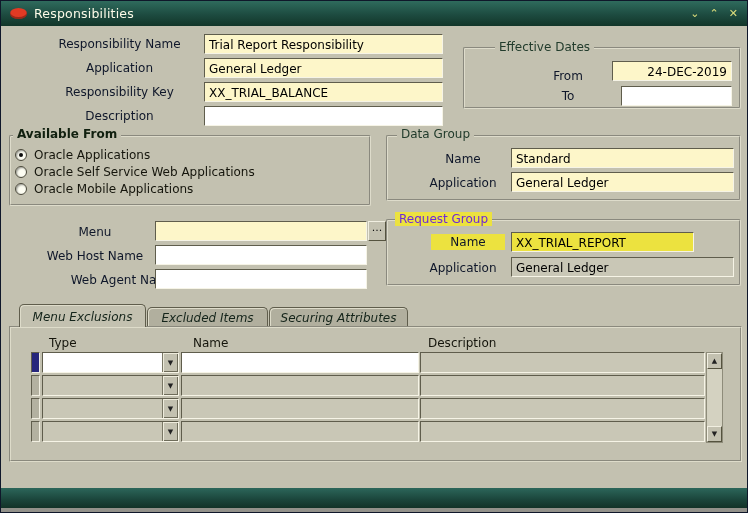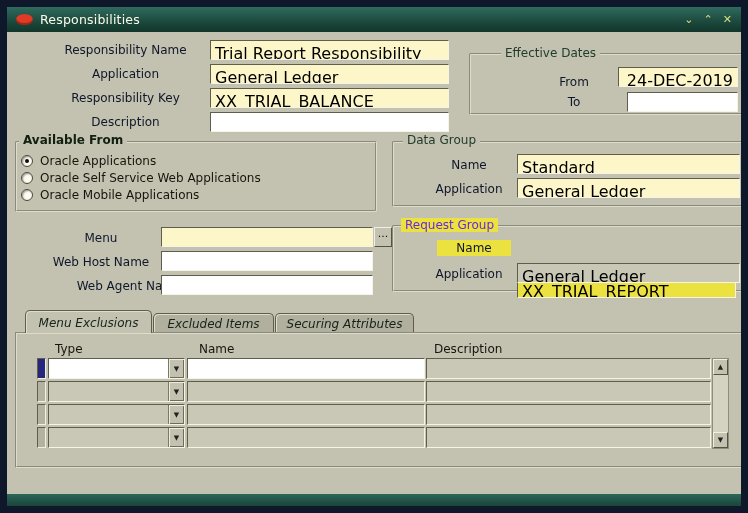--- a/index.html
+++ b/index.html
@@ -3,40 +3,40 @@
 <meta charset="utf-8">
 <style>
   * { box-sizing: border-box; }
   html,body { margin:0; padding:0; background:#777; }
   .window {
     position: relative; width: 748px; height: 513px;
     background: #c3c1b0;
     font-family: "DejaVu Sans", "Liberation Sans", sans-serif;
     font-size: 12px; color: #15150c;
     overflow: hidden;
-    border: 7px solid #0f172a;
+    border: 1px solid #0f172a;
   }
   
   .titlebar {
     position:absolute; left:0; top:0; right:0; height:25px;
     background: linear-gradient(180deg,#2f6b5d 0%, #1d4b40 55%, #123629 100%);
     display:flex; align-items:center; gap:7px; padding:0 9px;
   }
   .logo { width:17px; height:11px; border-radius:50%; background:#e23a24;
           box-shadow: inset 0 -2px 0 rgba(0,0,0,.3); flex:0 0 auto; }
   .title { color:#fdfbe8; font-size:12.5px; letter-spacing:.2px; }
   .win-controls { margin-left:auto; display:flex; gap:10px; color:#dede7c; font-size:11px; line-height:1; }
   .win-controls span { cursor:default; }
   
   .lbl { position:absolute; text-align:center; white-space:nowrap; color:#0f172a; }
   .fld {
     position:absolute; height:20px; background:#fdf6c9;
     border-top:1px solid #5f5d4c; border-left:1px solid #5f5d4c;
     border-bottom:1px solid #f6f4e6; border-right:1px solid #f6f4e6;
-    padding:3px 4px 0; font-size:16px; color:#000;
+    padding:3px 4px 0; font-size:12px; color:#000;
     white-space:nowrap; overflow:hidden;
   }
   .fld.white { background:#ffffff; }
   .fld.gray  { background:#c9c7b6; }
   .fld.hl    { background:#ece23f; }
   .hl-label  { background:#ece23f; padding:1px 3px; }
   .frame { position:absolute; border:2px groove #dedcCB; border-radius:2px; }
   .frame-title { position:absolute; background:#c3c1b0; padding:0 4px;
                  color:#223c2c; white-space:nowrap; z-index:2; }
   .frame-title.bold { font-weight:bold; color:#11200f; }
@@ -147,21 +147,21 @@
 
   <div class="lbl" style="left:40px; top:248px; width:108px;">Web Host Name</div>
   <div class="fld white" style="left:154px; top:244px; width:212px;"></div>
 
   <div class="lbl" style="left:40px; top:272px; width:108px;margin-left:28px;">Web Agent Name</div>
   <div class="fld white" style="left:154px; top:268px; width:212px;"></div>
 
   <div class="frame" style="left:385px; top:218px; width:355px; height:67px;"></div>
   <div class="frame-title marker" style="left:394px; top:211px;">Request Group</div>
   <div class="lbl hl-label" style="left:430px; top:233px; width:74px;">Name</div>
-  <div class="fld hl" style="left:510px; top:231px; width:219px;margin-top:40px;">XX_TRIAL_REPORT</div>
+  <div class="fld hl" style="left:510px; top:231px; width:183px;">XX_TRIAL_REPORT</div>
   <div class="lbl" style="left:420px; top:260px; width:84px;">Application</div>
   <div class="fld gray" style="left:510px; top:256px; width:223px;">General Ledger</div>
 
   <div class="tab active" style="left:18px; top:303px; width:127px; height:23px;">Menu Exclusions</div>
   <div class="tab" style="left:146px; top:306px; width:121px; height:19px;">Excluded Items</div>
   <div class="tab" style="left:268px; top:306px; width:139px; height:19px;">Securing Attributes</div>
 
   <div class="tabpanel" style="left:8px; top:325px; width:733px; height:136px;"></div>
 
   <div class="col-header" style="left:48px; top:335px;">Type</div>

